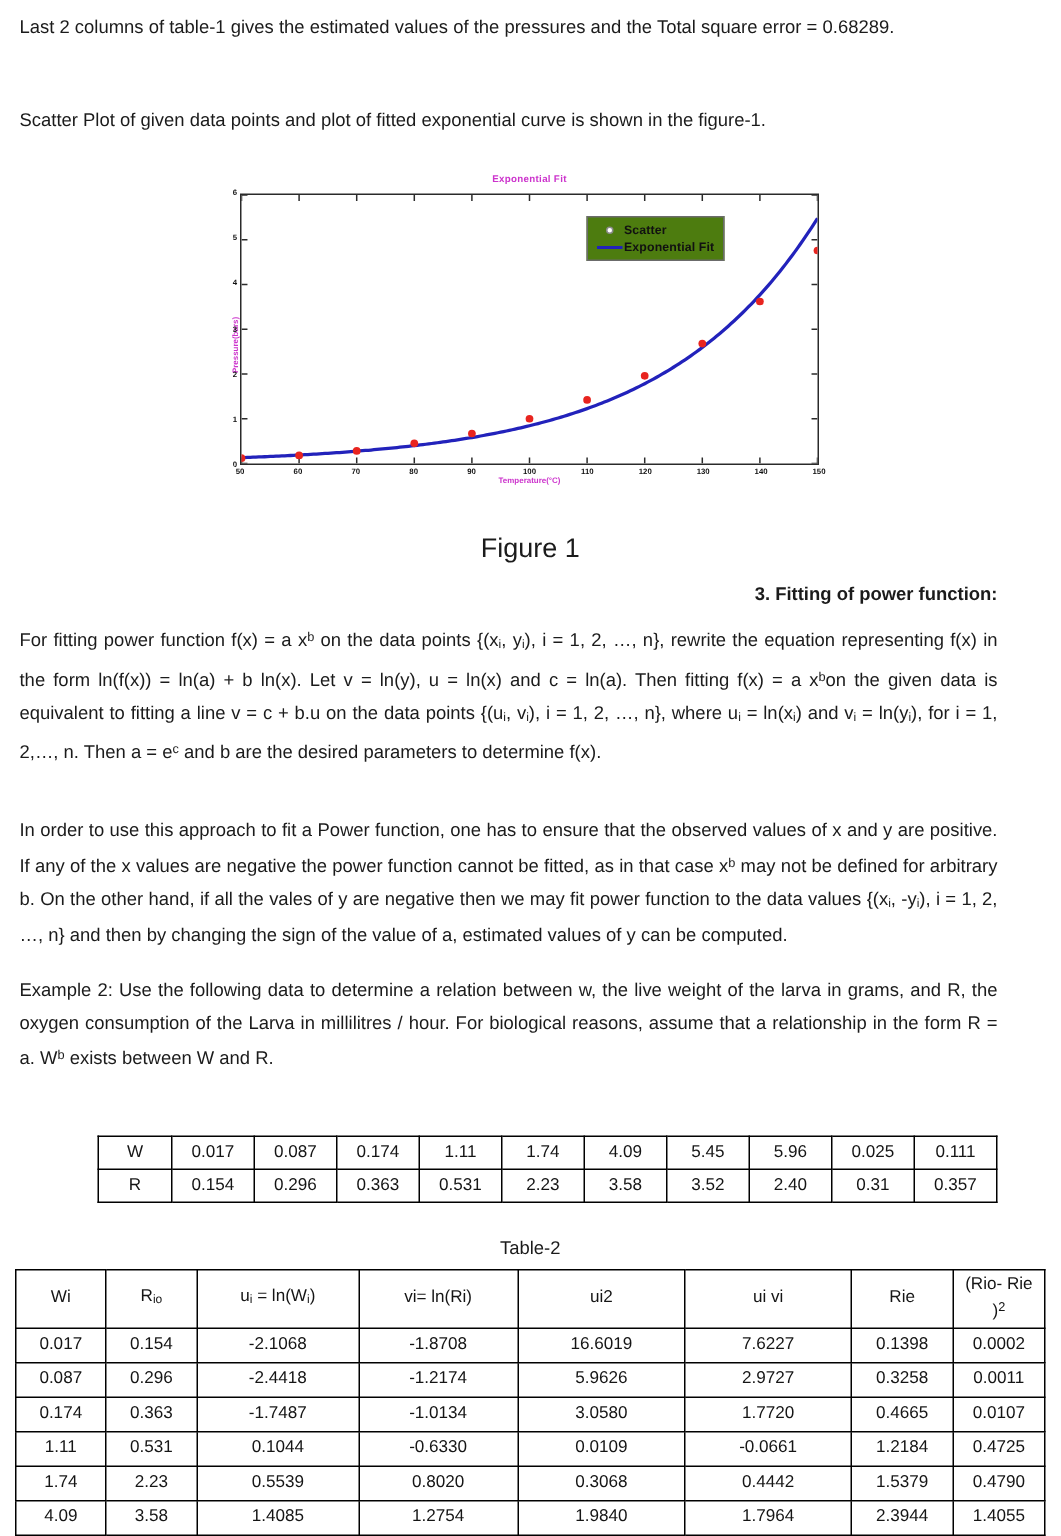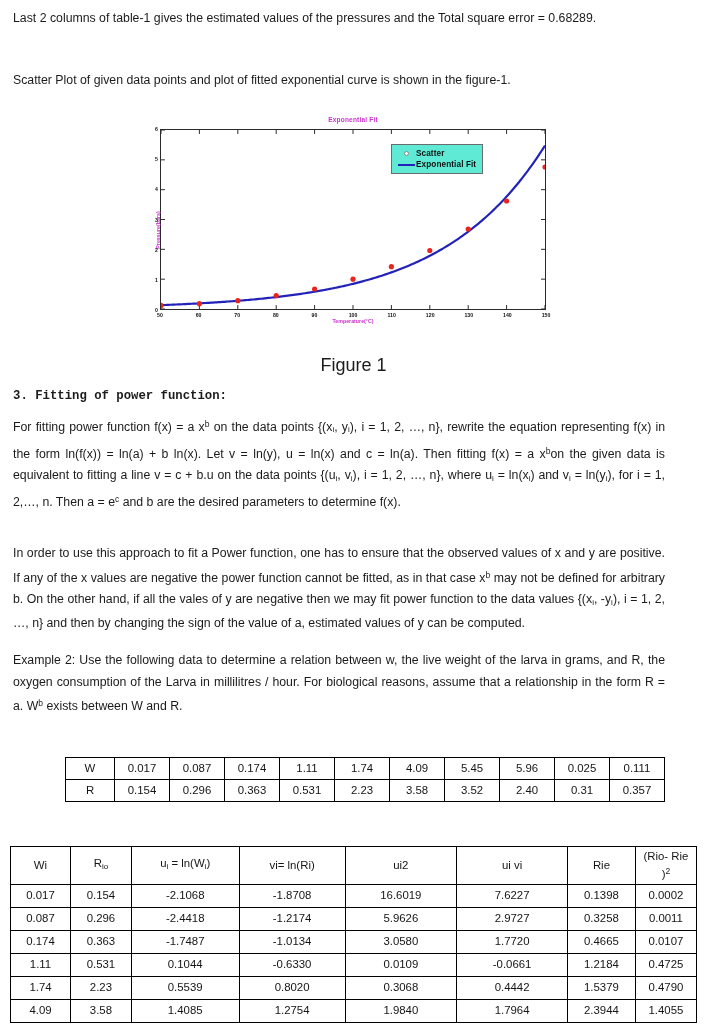--- a/index.html
+++ b/index.html
@@ -29,21 +29,21 @@
     position: absolute;
     font-size: 12.3px;
     line-height: 21.5px;
     color: #1b1b1b;
     text-align: justify;
     text-justify: inter-word;
   }
 
   .para.left-col { left: 13px; width: 652px; }
 
-  .nojustify { text-align: left; font-family: Liberation Mono, monospace; }
+  .nojustify { text-align: right; }
 
   sub { font-size: 8px; vertical-align: -0.22em; }
   sup { font-size: 8.5px; vertical-align: 0.42em; }
 
   .bold { font-weight: bold; }
 
   
   .chart-wrap {
     position: absolute;
     left: 148px;
@@ -115,21 +115,21 @@
     color: #111;
     font-weight: bold;
     transform: translateY(-50%);
     text-align: right;
     white-space: nowrap;
   }
   .legend-box {
     position: absolute;
     left: 243px;
     top: 28px;
-    background: #5eead4;
+    background: #4d7c0f;
     border: 1px solid #6b6b6b;
     padding: 3px 6px 3px 4px;
     box-sizing: border-box;
   }
   .legend-row {
     display: flex;
     align-items: center;
     height: 11px;
     white-space: nowrap;
   }
@@ -366,20 +366,21 @@
           <td class="val">2.23</td>
           <td class="val">3.58</td>
           <td class="val">3.52</td>
           <td class="val">2.40</td>
           <td class="val">0.31</td>
           <td class="val">0.357</td>
         </tr>
       </tbody>
   </table>
 
+  <div class="table2-caption">Table-2</div>
 
   <table class="doc-table" id="table2">
     <thead>
       <tr>
         <th class="c-wi">Wi</th>
         <th class="c-rio"><span>R</span><sub>io</sub></th>
         <th class="c-ui"><span>u</span><sub>i</sub><span> = ln(W</span><sub>i</sub><span>)</span></th>
         <th class="c-vi">vi= ln(Ri)</th>
         <th class="c-ui2">ui2</th>
         <th class="c-uivi">ui vi</th>

